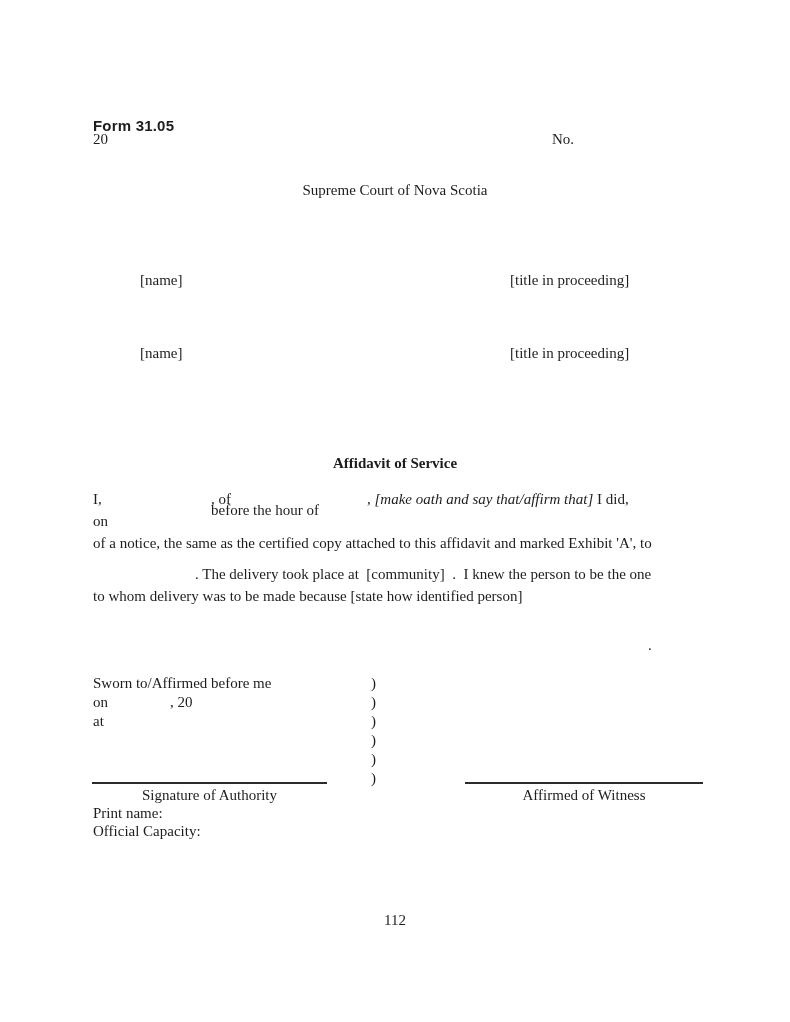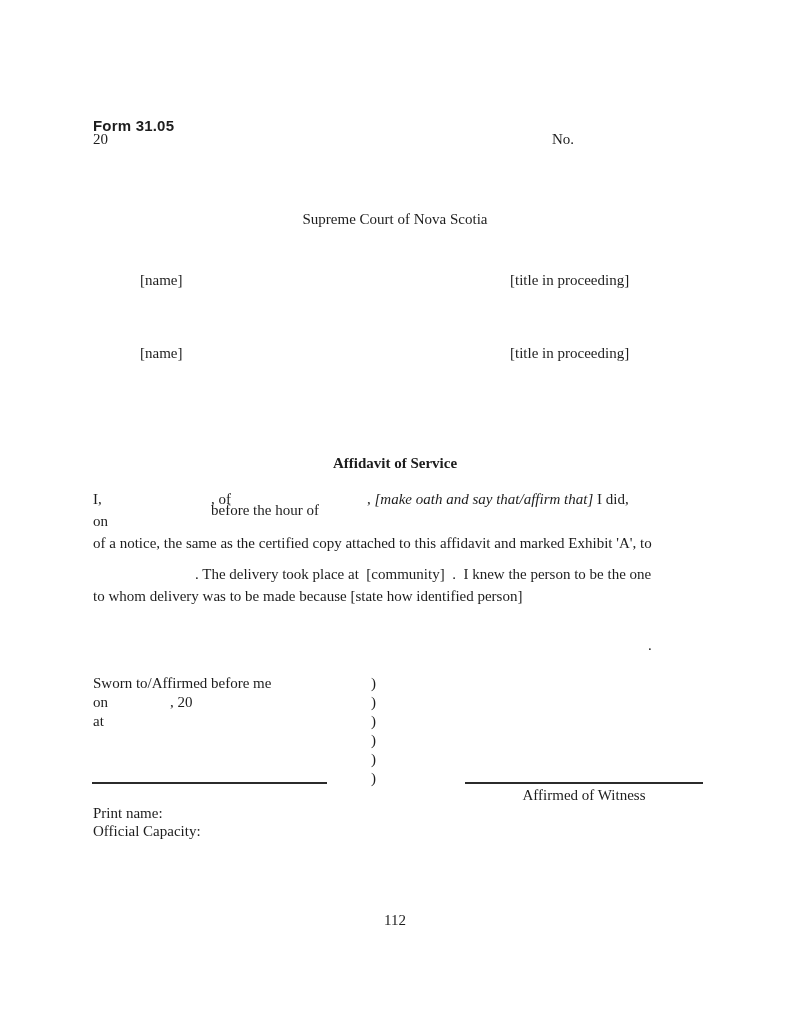--- a/index.html
+++ b/index.html
@@ -23,21 +23,21 @@
 </head>
 <body>
 
 <div class="page">
 
   <div class="abs sans bold" style="left:93px; top:93px;">Form 31.05</div>
 
   <div class="abs" style="left:93px; top:130px;">20</div>
   <div class="abs" style="left:552px; top:130px;">No.</div>
 
-  <div class="abs center" style="top:181px;margin-top:29px;">Supreme Court of Nova Scotia</div>
+  <div class="abs center" style="top:181px;">Supreme Court of Nova Scotia</div>
 
 
   <div class="abs" style="left:140px; top:271px;">[name]</div>
   <div class="abs" style="left:510px; top:271px;">[title in proceeding]</div>
 
 
   <div class="abs" style="left:140px; top:344px;">[name]</div>
   <div class="abs" style="left:510px; top:344px;">[title in proceeding]</div>
 
   <div class="abs center bold" style="top:437px;margin-top:17px;">Affidavit of Service</div>
@@ -64,20 +64,21 @@
   <div class="abs" style="left:371px; top:674px;">)</div>
   <div class="abs" style="left:371px; top:693px;">)</div>
   <div class="abs" style="left:371px; top:712px;">)</div>
   <div class="abs" style="left:371px; top:731px;">)</div>
   <div class="abs" style="left:371px; top:750px;">)</div>
   <div class="abs" style="left:371px; top:769px;">)</div>
 
   <div class="sigline" style="left:92px; top:782px; width:235px;"></div>
   <div class="sigline" style="left:465px; top:782px; width:238px;"></div>
 
+  <div class="siglabel" style="left:92px; top:786px; width:235px;">Signature of Authority</div>
   <div class="siglabel" style="left:465px; top:786px; width:238px;">Affirmed of Witness</div>
 
   <div class="abs" style="left:93px; top:804px;">Print name:</div>
   <div class="abs" style="left:93px; top:822px;">Official Capacity:</div>
 
   <div class="abs center" style="top:911px;">112</div>
 
 </div>
 
 </body></html>

